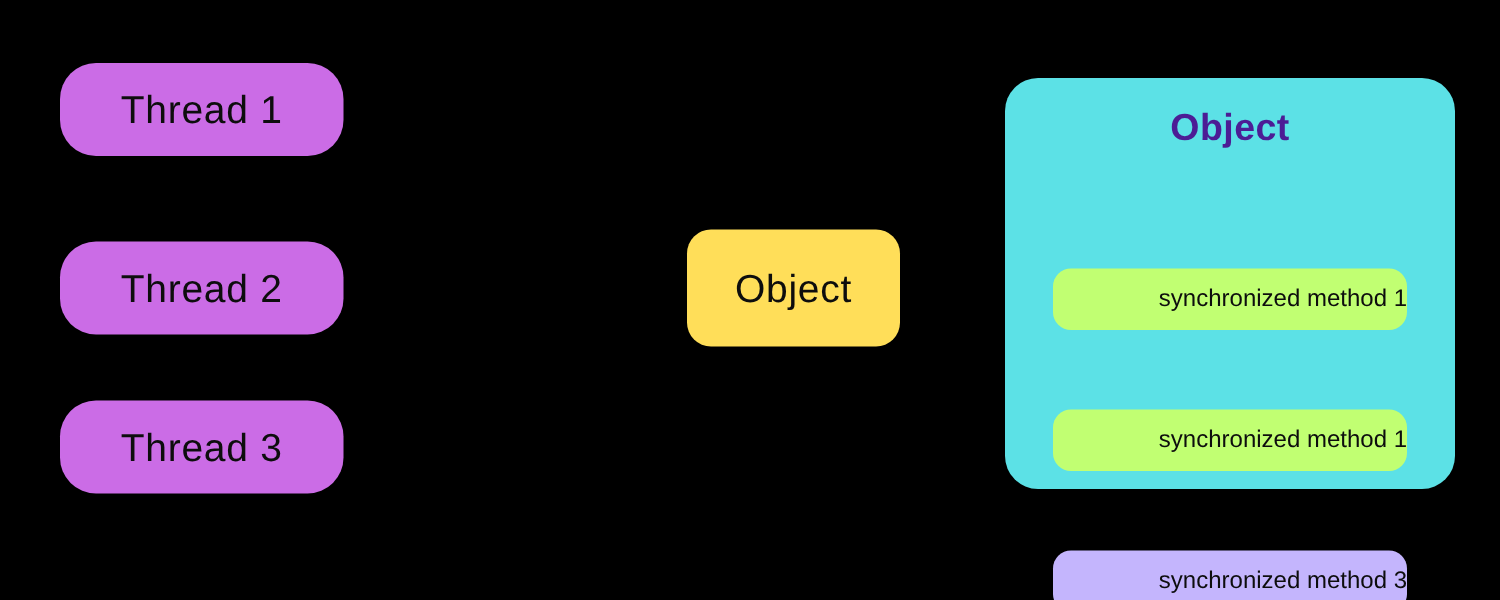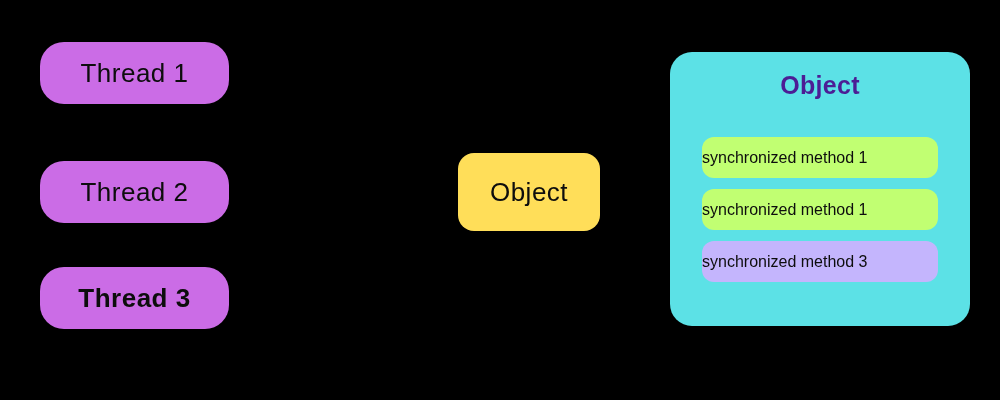--- a/index.html
+++ b/index.html
@@ -26,21 +26,21 @@
   .thread {
     left: 40px;
     width: 189px;
     height: 62px;
     border-radius: 24px;
     font-size: 26px;
     letter-spacing: 0.5px;
   }
   .thread-1 { top: 42px; }
   .thread-2 { top: 161px; }
-  .thread-3 { top: 267px; font-weight: bold; }
+  .thread-3 { top: 267px; }
   .monitor {
     left: 458px;
     top: 153px;
     width: 142px;
     height: 78px;
     border-radius: 16px;
     font-size: 26px;
     letter-spacing: 0.5px;
   }
   .object-box {
@@ -72,23 +72,24 @@
     flex-direction: column;
     align-items: center;
     gap: 11px;
   }
   .method {
     width: 236px;
     height: 41px;
     border-radius: 12px;
     display: flex;
     align-items: center;
-    justify-content: flex-start;
+    justify-content: flex-end;
     font-size: 16px;
     color: #0d0d0d;
+    margin-top: 42px;
   }
 </style>
 </head>
 <body>
 
 <div class="canvas" style="background-color: rgb(0, 0, 0);">
 
   <div class="node thread thread-1" style="background-color: rgb(203, 108, 230);">
     <span>Thread 1</span>
   </div>

